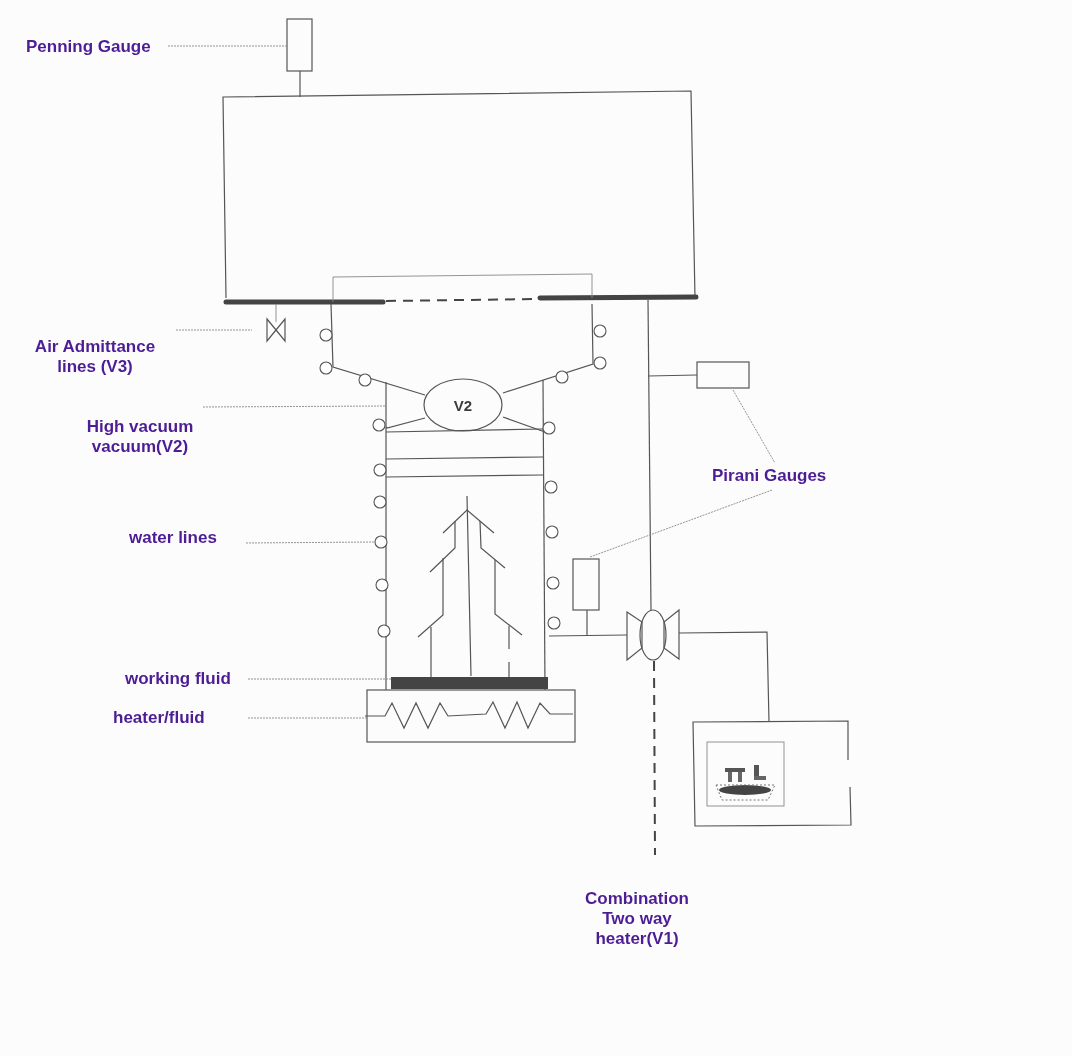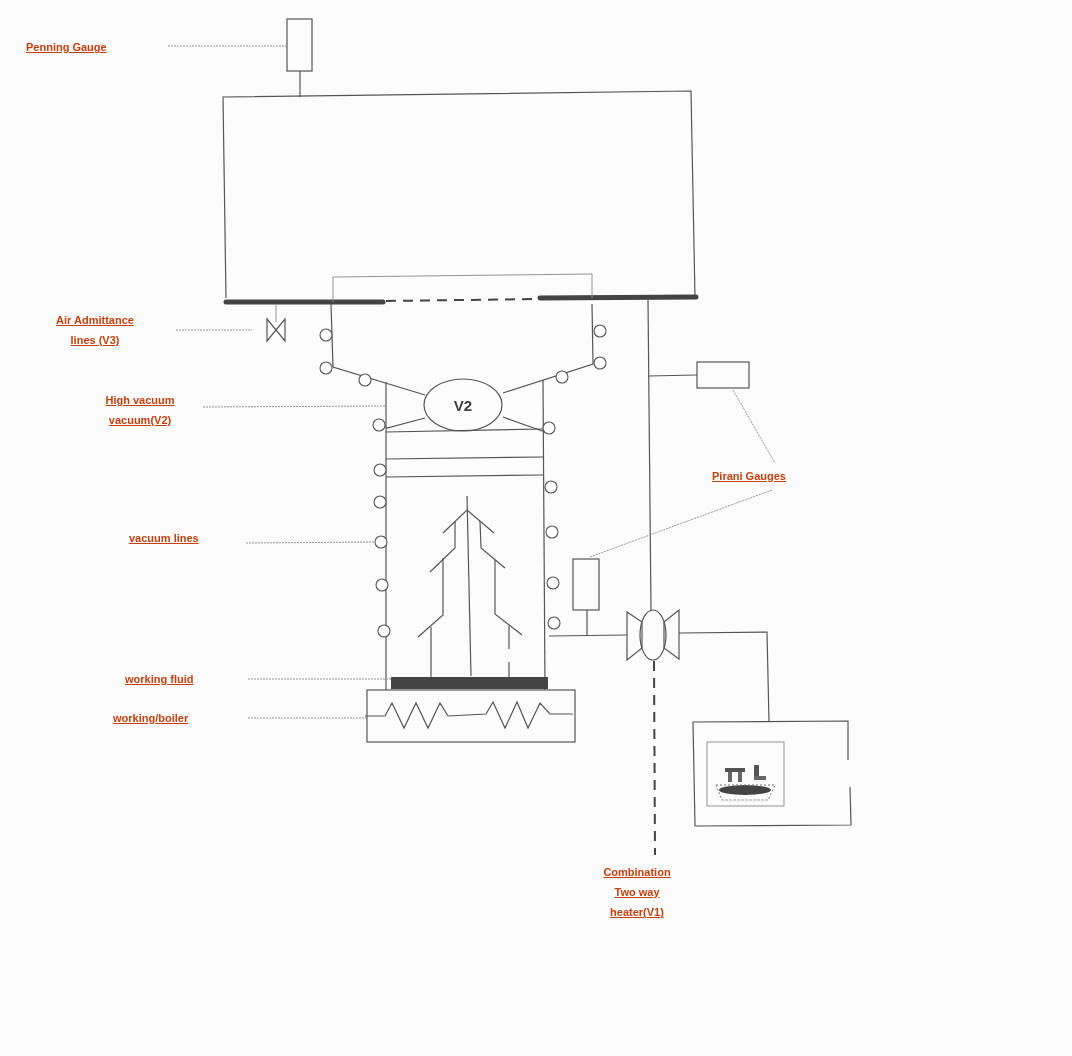--- a/index.html
+++ b/index.html
@@ -1,21 +1,21 @@
 <!DOCTYPE html>
 <html><head>
 <meta charset="utf-8">
 <style>
   html, body { margin: 0; padding: 0; background: #fdfcfd; }
   body { width: 1072px; height: 1056px; position: relative; overflow: hidden;
          font-family: "Liberation Sans", sans-serif; }
   svg { position: absolute; left: 0; top: 0; }
   .lbl { position: absolute; font-family: "Liberation Sans", sans-serif; font-weight: bold;
-         font-size: 11px; color: #c2410c; line-height: 20px; white-space: nowrap; text-decoration: underline; }
-  .center { text-align: center; }
+         font-size: 17px; color: #4c1d95; line-height: 20px; white-space: nowrap; }
+  .center { text-align: center; margin-top: 27px; }
   .line { stroke: #555; stroke-width: 1.2; fill: none; }
   .thin { stroke: #888; stroke-width: 0.9; fill: none; }
   .leader { stroke: #888; stroke-width: 0.9; fill: none; stroke-dasharray: 2 1; }
   .coil { stroke: #555; stroke-width: 1.1; fill: #fff; }
   .baffle { stroke: #444; stroke-width: 5; stroke-linecap: round; }
   .dash { stroke: #444; stroke-width: 2; stroke-dasharray: 10 7; }
   .v2text { font-family: "Liberation Sans", sans-serif; font-weight: bold; font-size: 15px; fill: #3c3c3c; }
 </style>
 </head>
 <body>
@@ -144,22 +144,22 @@
 <div class="lbl center" style="left:30px; top:310px; width:130px;">
   <div>Air Admittance</div>
   <div>lines (V3)</div>
 </div>
 
 <div class="lbl center" style="left:80px; top:390px; width:120px;">
   <div>High vacuum</div>
   <div>vacuum(V2)</div>
 </div>
 
-<div class="lbl" style="left:129px; top:528px;">vacuum lines</div>
+<div class="lbl" style="left:129px; top:528px;">water lines</div>
 <div class="lbl" style="left:116px; top:669px;margin-left:9px;">working fluid</div>
-<div class="lbl" style="left:113px; top:708px;">working/boiler</div>
+<div class="lbl" style="left:113px; top:708px;">heater/fluid</div>
 <div class="lbl" style="left:712px; top:466px;">Pirani Gauges</div>
 
 <div class="lbl center" style="left:576px; top:862px; width:122px;">
   <div>Combination</div>
   <div>Two way</div>
   <div>heater(V1)</div>
 </div>
 
 </body></html>

